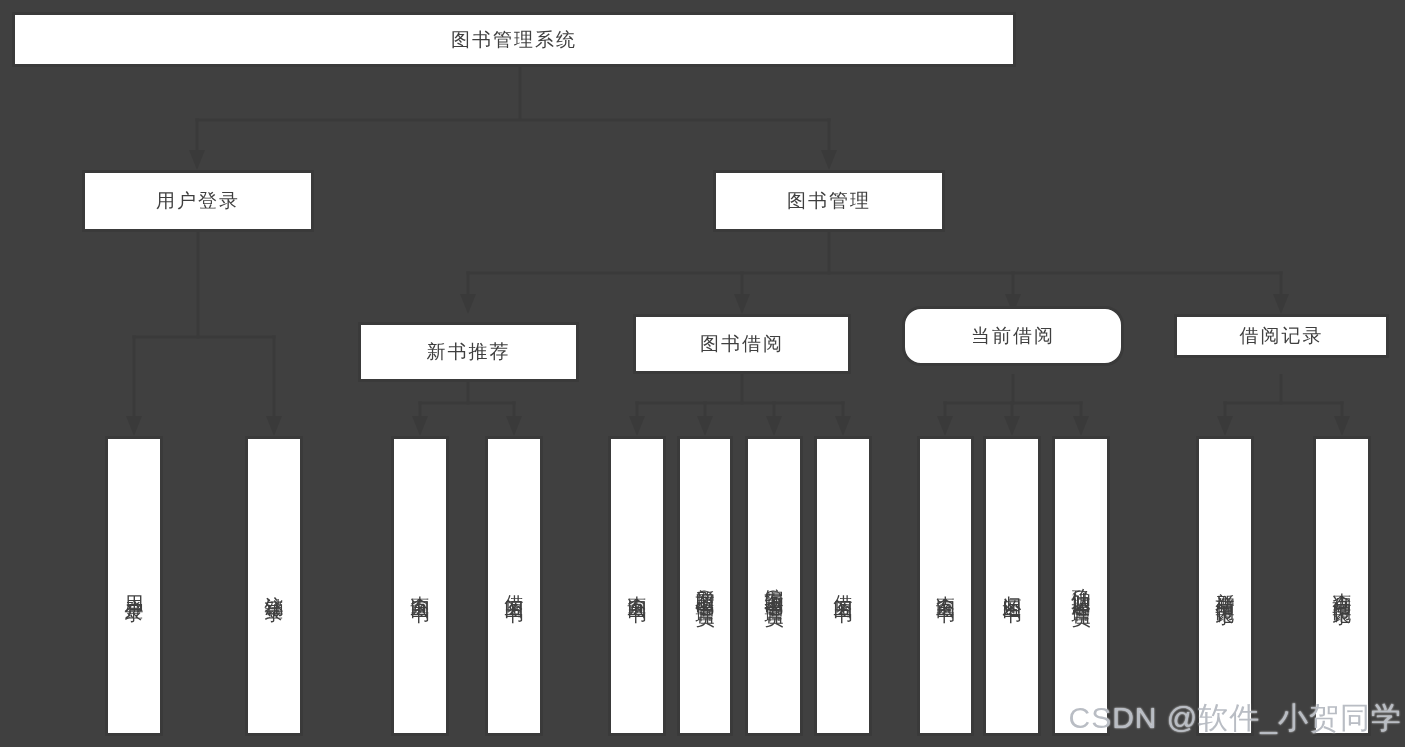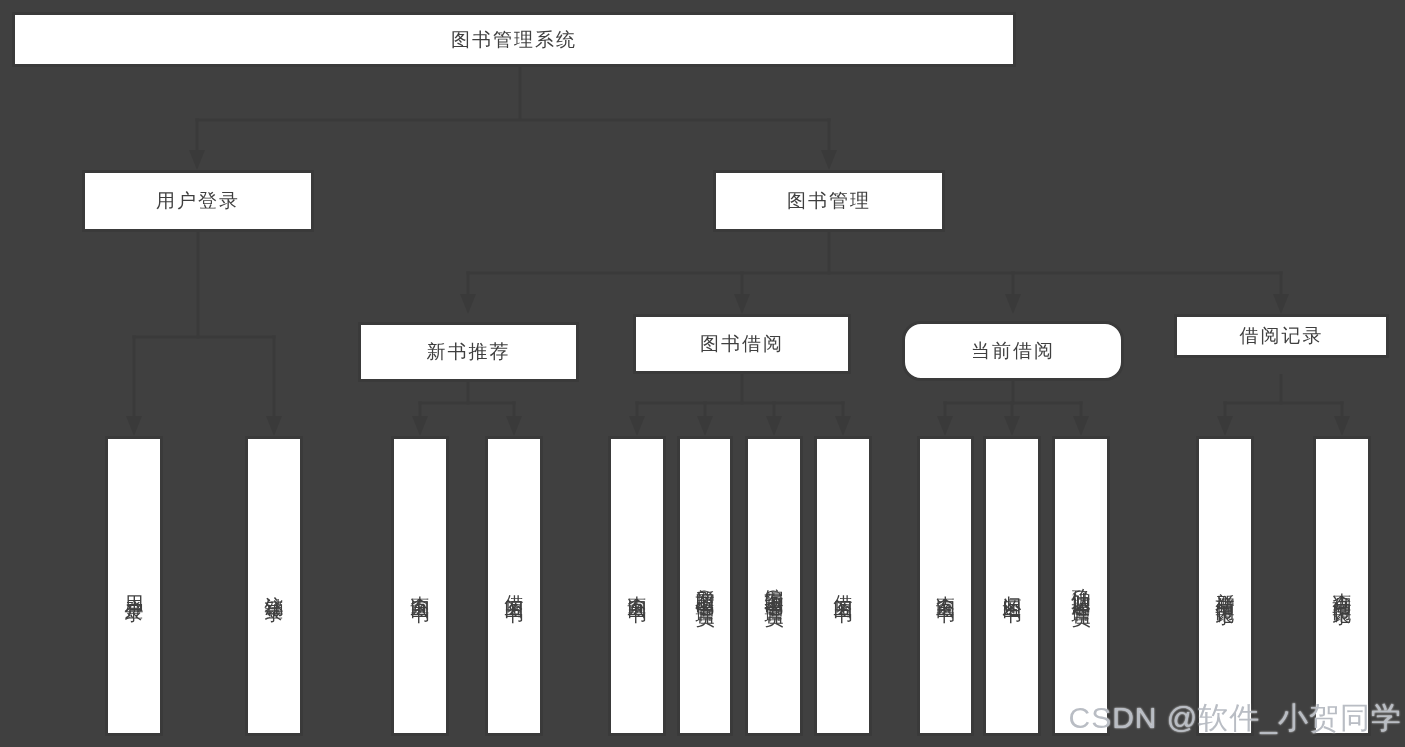--- a/index.html
+++ b/index.html
@@ -134,21 +134,21 @@
   <div class="node" style="left:713px; top:170px; width:232px; height:62px;text-align:right;">
     <span class="lbl">图书管理</span>
   </div>
 
   <div class="node" style="left:358px; top:322px; width:221px; height:60px;">
     <span class="lbl">新书推荐</span>
   </div>
   <div class="node" style="left:633px; top:314px; width:218px; height:60px;">
     <span class="lbl">图书借阅</span>
   </div>
-  <div class="node" style="left:902px; top:321px; width:222px; height:60px;border-radius:19px;">
+  <div class="node" style="left:902px; top:306px; width:222px; height:60px;border-radius:19px;">
     <span class="lbl">当前借阅</span>
   </div>
   <div class="node" style="left:1174px; top:314px; width:215px; height:44px;">
     <span class="lbl">借阅记录</span>
   </div>
 
   <div class="node leaf" style="left:105px; top:436px; width:58px; height:300px;">
     <span class="lbl">用户登录</span>
   </div>
   <div class="node leaf" style="left:245px; top:436px; width:58px; height:300px;">

